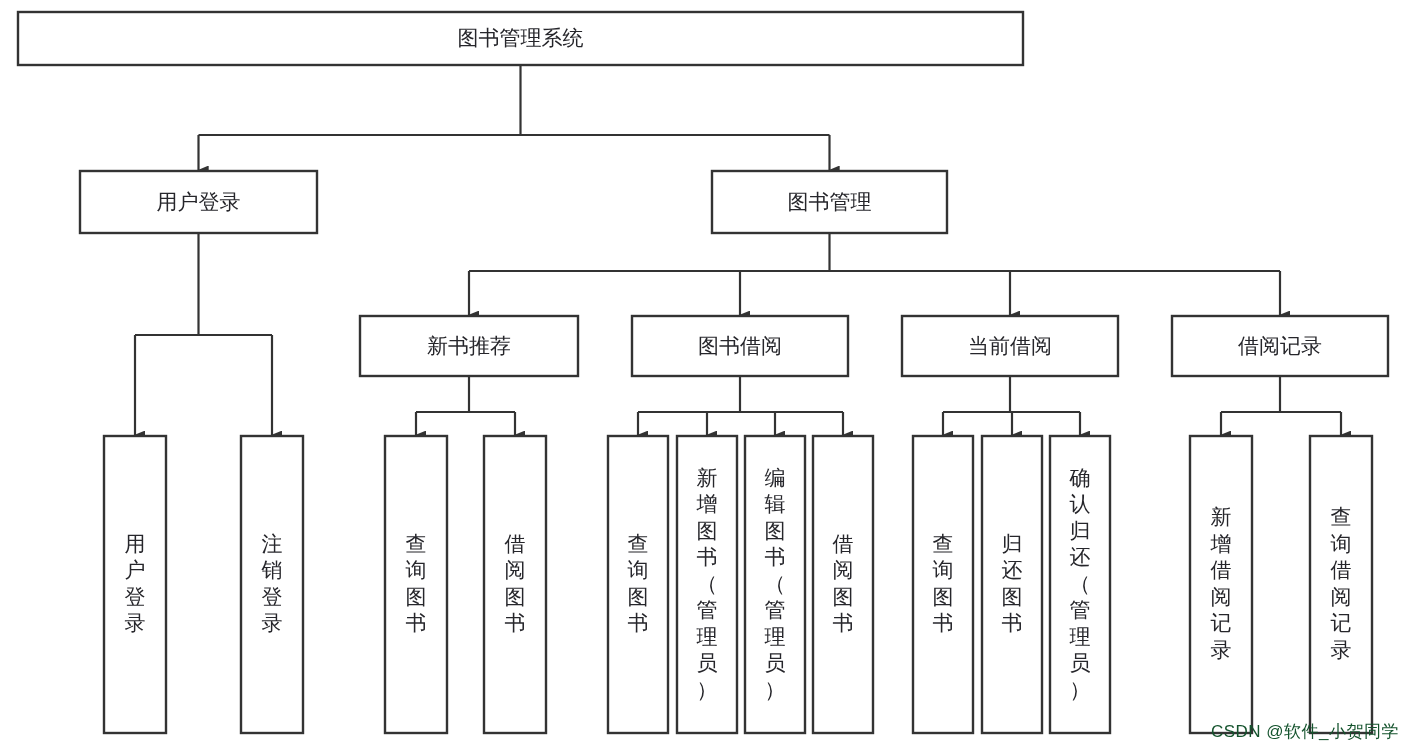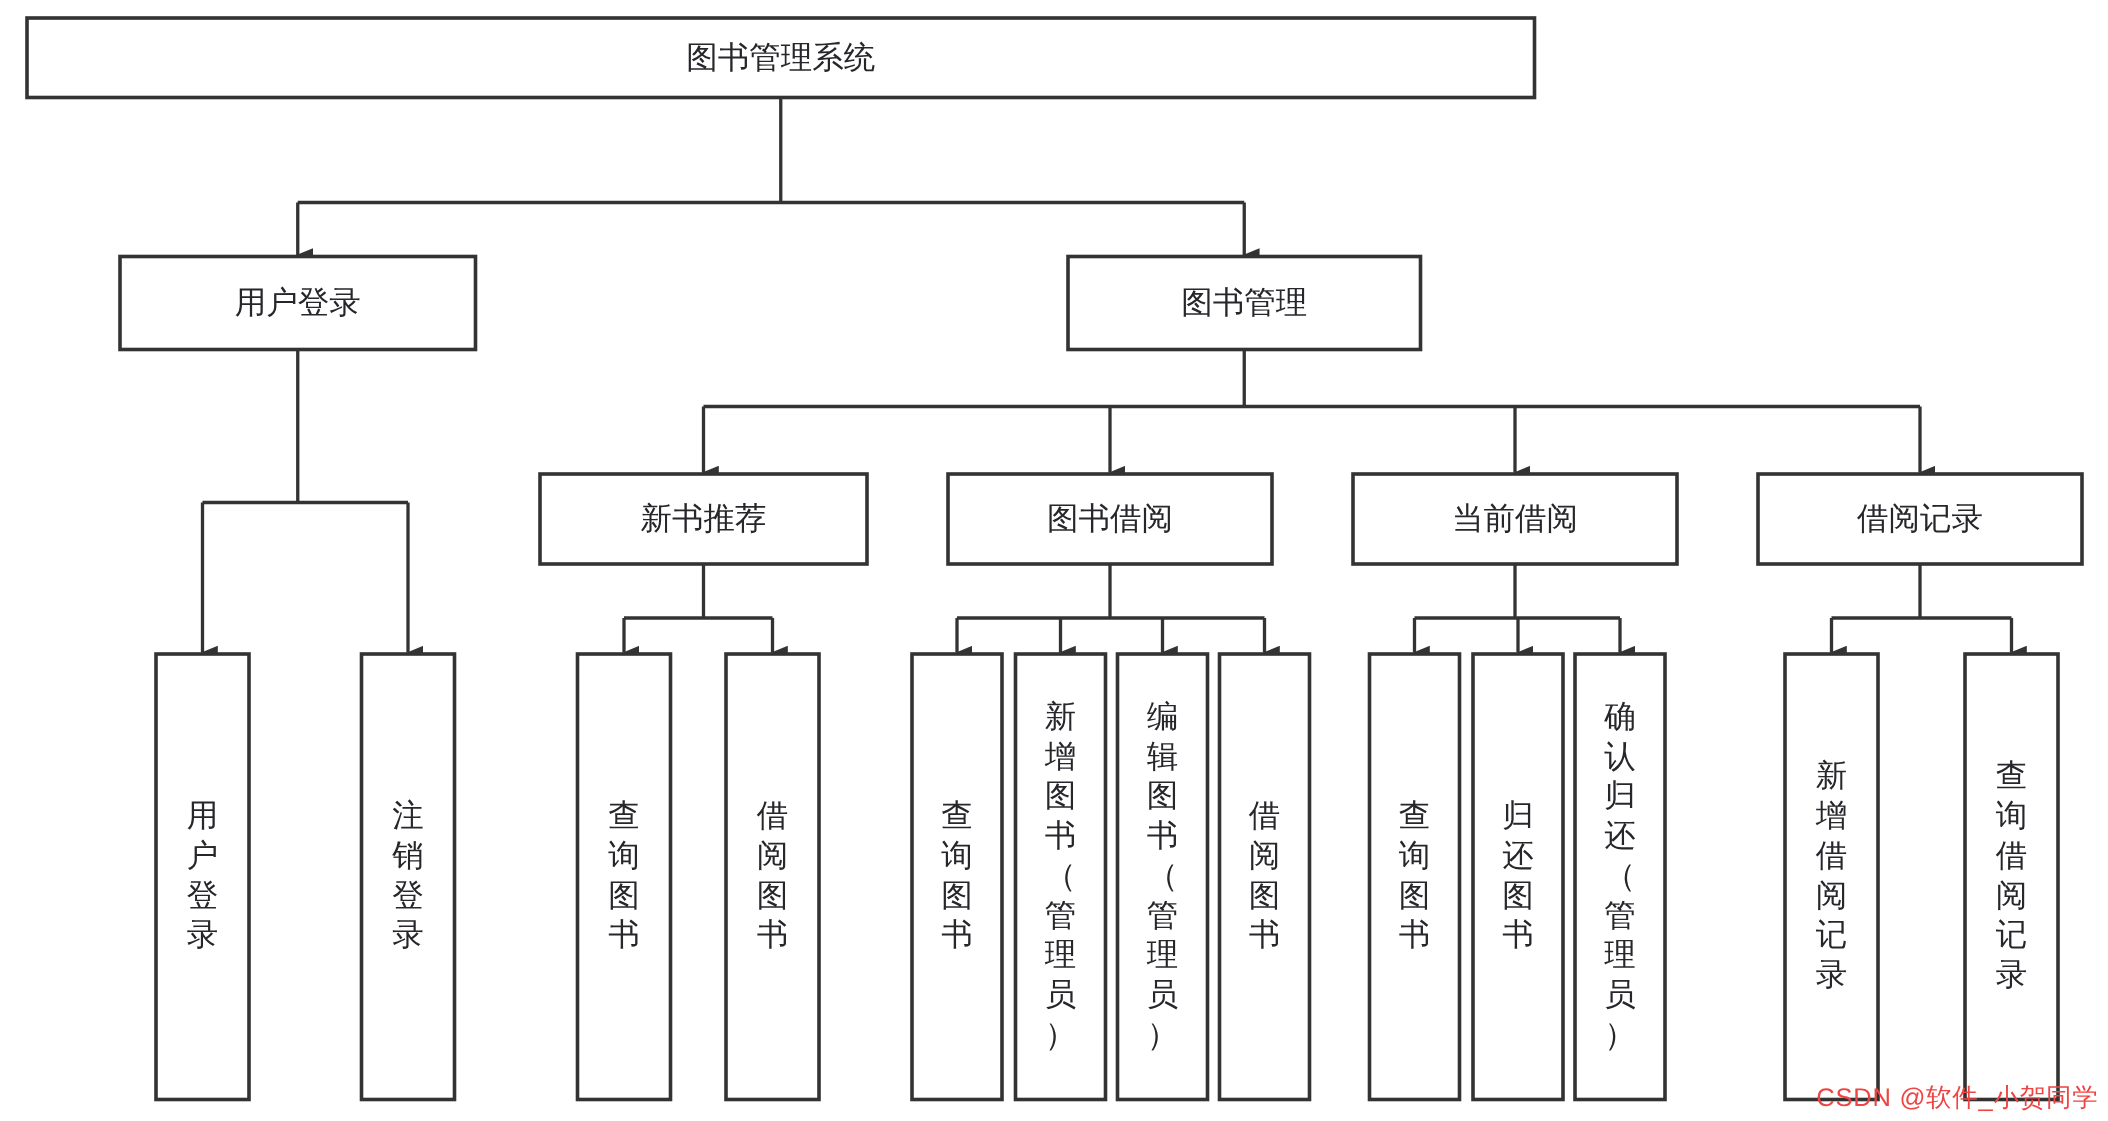--- a/index.html
+++ b/index.html
@@ -48,21 +48,21 @@
     font-family: "Liberation Sans", sans-serif;
     font-size: 21px;
     text-anchor: middle;
   }
   .watermark {
     position: absolute;
     right: 6px;
     bottom: 4px;
     font-family: "Liberation Sans", sans-serif;
     font-size: 17px;
-    color: #ef4444;
+    color: #14532d;
     letter-spacing: 0.5px;
     white-space: nowrap;
     user-select: none;
   }
 </style>
 </head>
 <body>
 
 <div id="chart-root">
 

